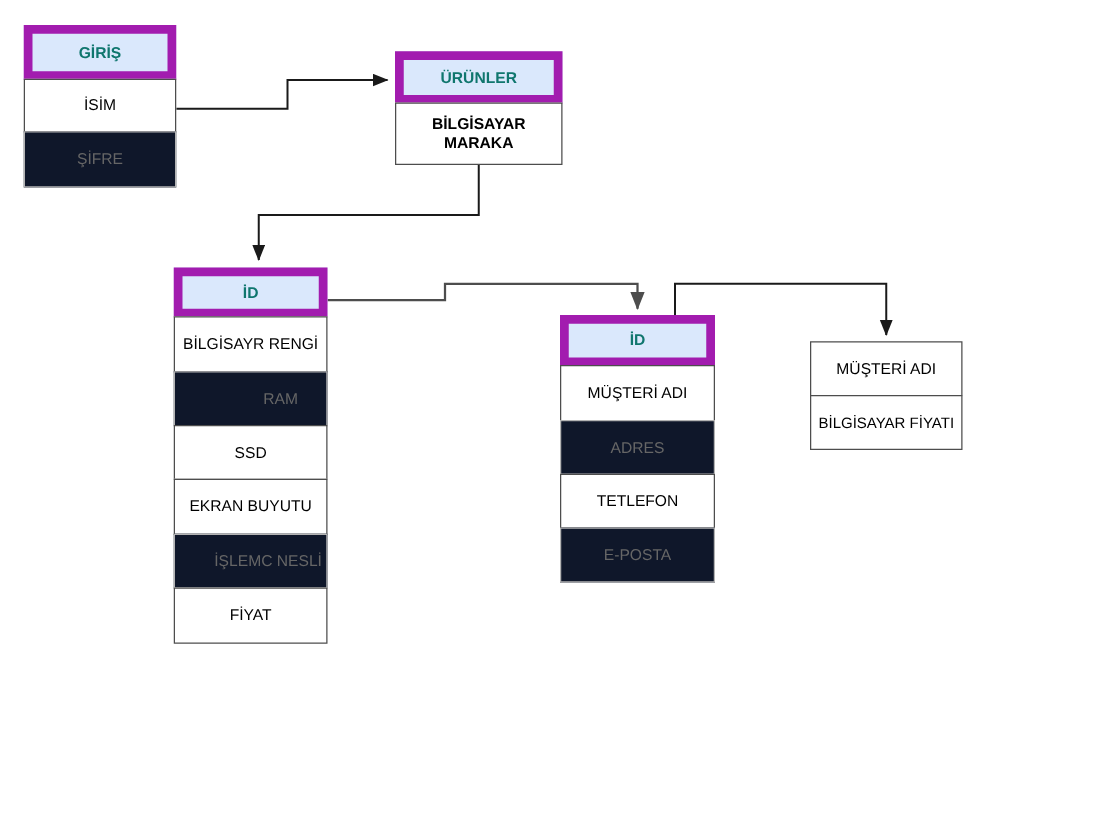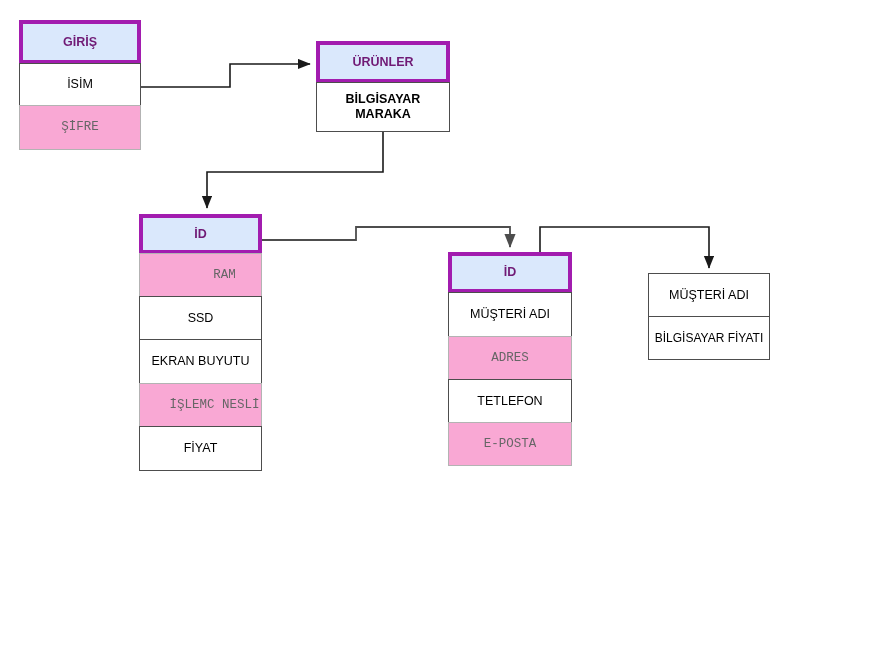--- a/index.html
+++ b/index.html
@@ -33,41 +33,40 @@
     box-sizing: border-box;
     display: flex;
     align-items: center;
     justify-content: center;
     text-align: center;
     line-height: 1.18;
     white-space: pre-line;
   }
   .cell.header {
     background: #dae8fc;
-    border: 4px solid #a21caf;
-    color: #701a75;
+    border: 7px solid #a21caf;
+    color: #0f766e;
     font-weight: bold;
     font-size: 12.5px;
   }
   .cell.header.plain {
     font-weight: normal;
     font-size: 12.5px;
   }
   .cell.rowwhite {
     background: #ffffff;
     border: 1px solid #4d4d4d;
     color: #000000;
     font-size: 12.5px;
   }
   .cell.rowgray {
-    background: #f9a8d4;
+    background: #0f172a;
     border: 1px solid #b3b3b3;
     color: #666666;
     font-size: 12.5px;
-    font-family: Liberation Mono, monospace;
   }
   .cell.rowwhite.bold {
     font-weight: bold;
   }
 </style>
 </head>
 <body>
 
 <div id="canvas">
 
@@ -97,20 +96,21 @@
   </div>
 
   <div class="entity" style="left:316px; top:41px; width:134px;">
     <div class="cell header" style="height:42px;">ÜRÜNLER</div>
     <div class="cell rowwhite bold" style="height:50px; margin-top:-1px;">BİLGİSAYAR
 MARAKA</div>
   </div>
 
   <div class="entity" style="left:139px; top:214px; width:123px;">
     <div class="cell header" style="height:40px;">İD</div>
+    <div class="cell rowwhite" style="height:45px; margin-top:-1px;">BİLGİSAYR RENGİ</div>
     <div class="cell rowgray" style="height:44px; margin-top:-1px;padding-left:48px;">RAM</div>
     <div class="cell rowwhite" style="height:44px; margin-top:-1px;">SSD</div>
     <div class="cell rowwhite" style="height:45px; margin-top:-1px;">EKRAN BUYUTU</div>
     <div class="cell rowgray" style="height:44px; margin-top:-1px;padding-left:28px;">İŞLEMC NESLİ</div>
     <div class="cell rowwhite" style="height:45px; margin-top:-1px;">FİYAT</div>
   </div>
 
   <div class="entity" style="left:448px; top:252px; width:124px;">
     <div class="cell header" style="height:41px;">İD</div>
     <div class="cell rowwhite" style="height:45px; margin-top:-1px;">MÜŞTERİ ADI</div>

